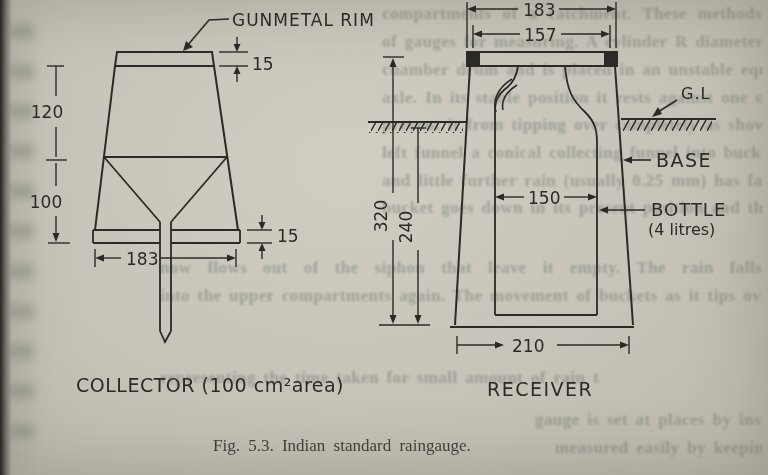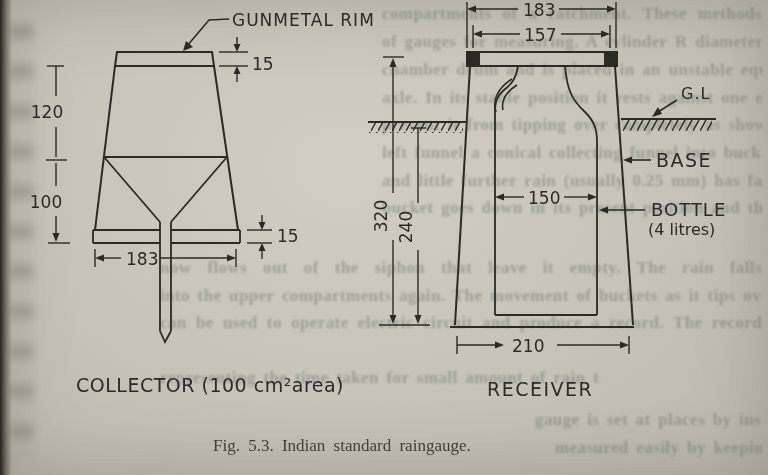--- a/index.html
+++ b/index.html
@@ -46,21 +46,20 @@
     <div class="ln" style="left:382px;top:4px;width:380px">compartments of a catchment. These methods</div>
     <div class="ln" style="left:382px;top:32px;width:380px">of gauges for measuring. A cylinder R diameter</div>
     <div class="ln" style="left:382px;top:60px;width:380px">chamber drum and is placed in an unstable equilibr</div>
     <div class="ln" style="left:382px;top:88px;width:380px">axle. In its stable position it rests against one of the two</div>
     <div class="ln" style="left:382px;top:115px;width:380px">prevent it from tipping over completely as shown in Fig.</div>
     <div class="ln" style="left:382px;top:143px;width:380px">left funnel a conical collecting funnel into buckets</div>
     <div class="ln" style="left:382px;top:171px;width:380px">and little further rain (usually 0.25 mm) has fallen</div>
     <div class="ln" style="left:382px;top:198px;width:380px">bucket goes down in its present position and the water</div>
     <div class="ln" style="left:160px;top:258px;width:602px">now flows out of the siphon that leave it empty. The rain falls</div>
     <div class="ln" style="left:160px;top:286px;width:602px">into the upper compartments again. The movement of buckets as it tips over</div>
-    <div class="ln" style="left:160px;top:313px;width:602px">can be used to operate electric circuit and produce a record. The record</div>
     <div class="ln" style="left:160px;top:368px;width:440px">representing the time taken for small amount of rain to fall.</div>
     <div class="ln" style="left:535px;top:410px;width:227px">gauge is set at places by installing</div>
     <div class="ln" style="left:555px;top:438px;width:207px">measured easily by keeping</div>
   </div>
 
   <div class="edge-left"></div>
   <div class="margin-smudge"></div>
 
   <svg width="768" height="475" viewBox="0 0 768 475">
     <defs>

